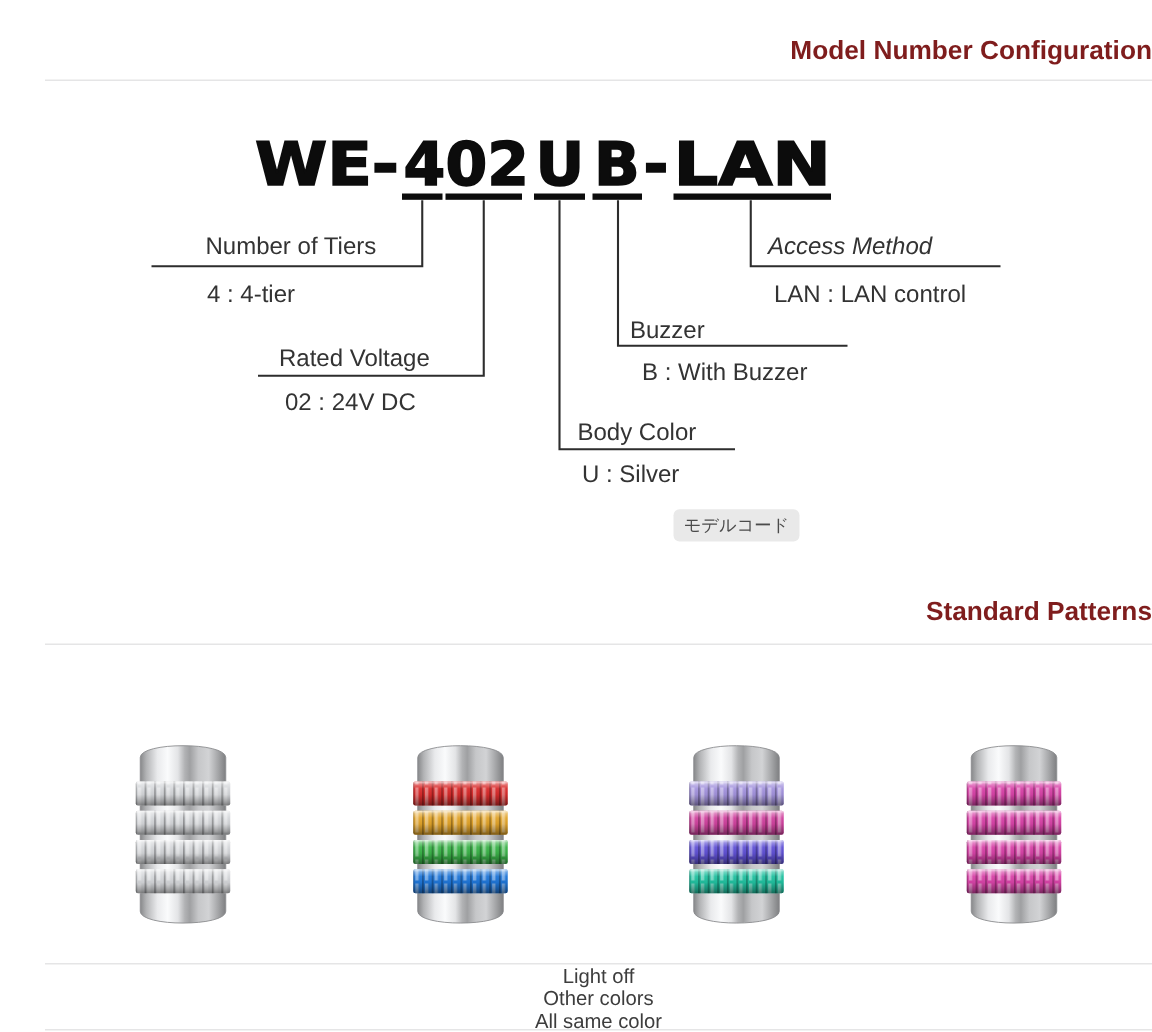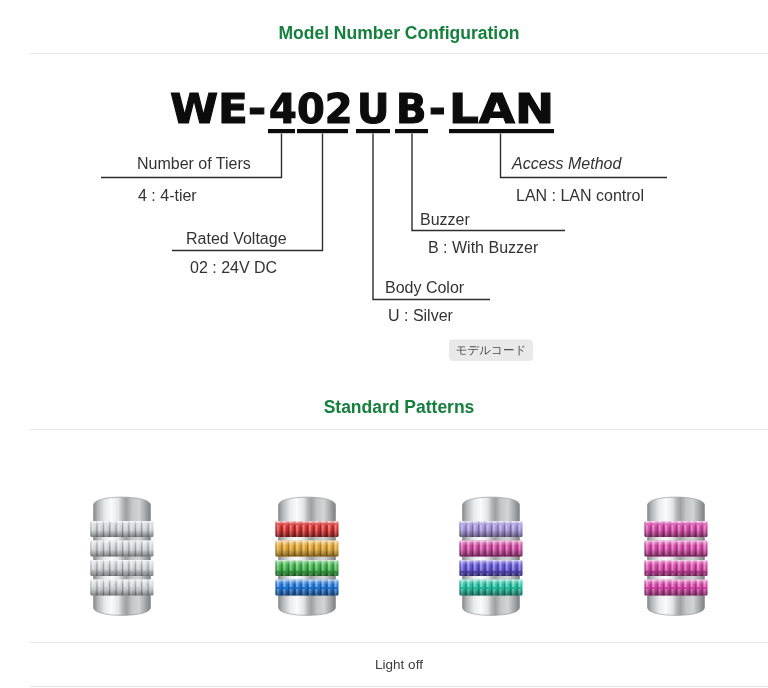--- a/index.html
+++ b/index.html
@@ -1,43 +1,43 @@
 <!DOCTYPE html>
 <html><head>
 <meta charset="utf-8">
 <style>
   html,body{margin:0;padding:0;}
   body{
     width:768px;height:688px;background:#ffffff;overflow:hidden;
     font-family:"Liberation Sans",sans-serif;color:#3a3a3a;
   }
   .section-title{
-    margin:0 0 0 30px;text-align:center;
-    font-size:17.5px;line-height:20px;font-weight:bold;color:#15803d;
+    margin:0 0 0 30px;text-align:right;
+    font-size:17.5px;line-height:20px;font-weight:bold;color:#7f1d1d;
   }
   .section-title.first{padding:23px 0 10px 0;}
   .section-title.second{padding:26px 0 12px 0;}
   .divider{margin-left:30px;height:0;border-top:1px solid #e5e5e6;}
   .diagram-wrap svg{display:block;}
   
   .mn{
     font-family:"DejaVu Sans","Liberation Sans",sans-serif;font-weight:bold;
     font-size:40px;fill:#0c0c0c;stroke:#0c0c0c;stroke-width:1.1px;
   }
   .u{fill:#0c0c0c;}
   .line{stroke:#2d2d2d;stroke-width:1.4;fill:none;}
   .cl-label{font-size:16px;fill:#333333;}
   .cl-label.it{font-style:italic;}
   .cl-value{font-size:16px;fill:#333333;}
   .badge-txt{font-size:11.5px;fill:#4b4b4b;}
   
   .towers{display:flex;margin-left:30px;padding:62px 0 22px 0;}
   .tower-cell{flex:1;display:flex;justify-content:center;align-items:flex-start;}
   .tower{display:block;}
-  .plabels{display:flex;margin-left:30px;height:43px;align-items:center;}
+  .plabels{display:flex;margin-left:30px;height:43px;align-items:center;flex-direction:column;}
   .plabel{flex:1;text-align:center;font-size:13.5px;color:#3d3d3d;}
   .hidden-defs{position:absolute;width:0;height:0;}
 </style>
 </head>
 <body>
 
 <svg class="hidden-defs" aria-hidden="true">
   <defs>
     <linearGradient id="chromeH" x1="0" y1="0" x2="1" y2="0">
       <stop offset="0" stop-color="#87888a"></stop>
@@ -225,15 +225,17 @@
       </g>
     </svg>
   </div>
 
 </div>
 
 <div class="divider"></div>
 
 <div class="plabels">
   <div class="plabel">Light off</div>
+  <div class="plabel">Other colors</div>
+  <div class="plabel">All same color</div>
 </div>
 
 <div class="divider"></div>
 
 </body></html>

